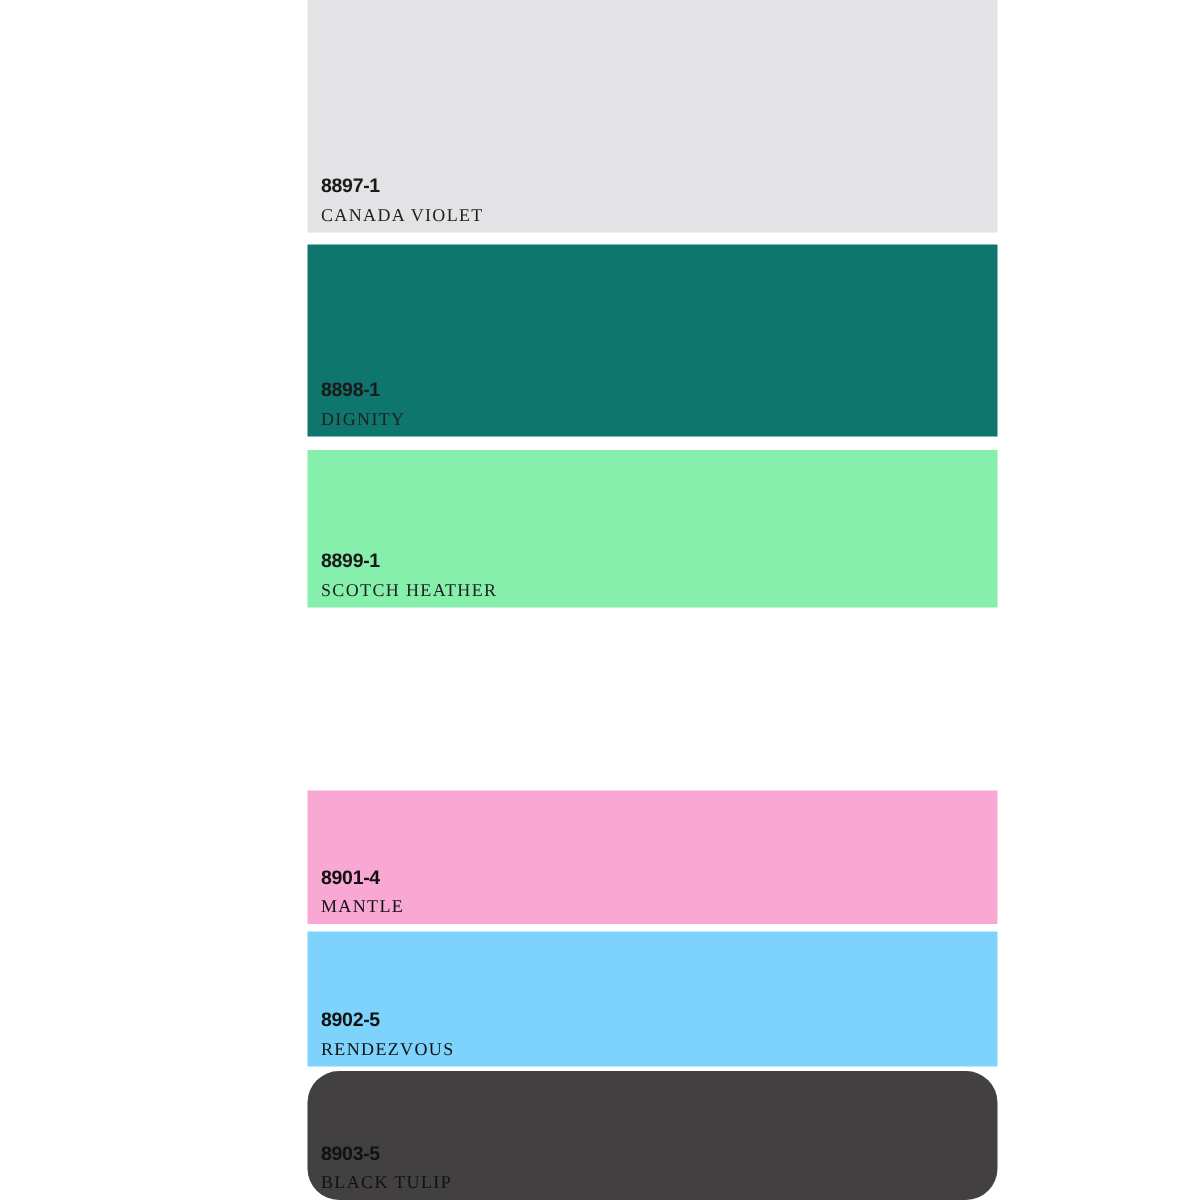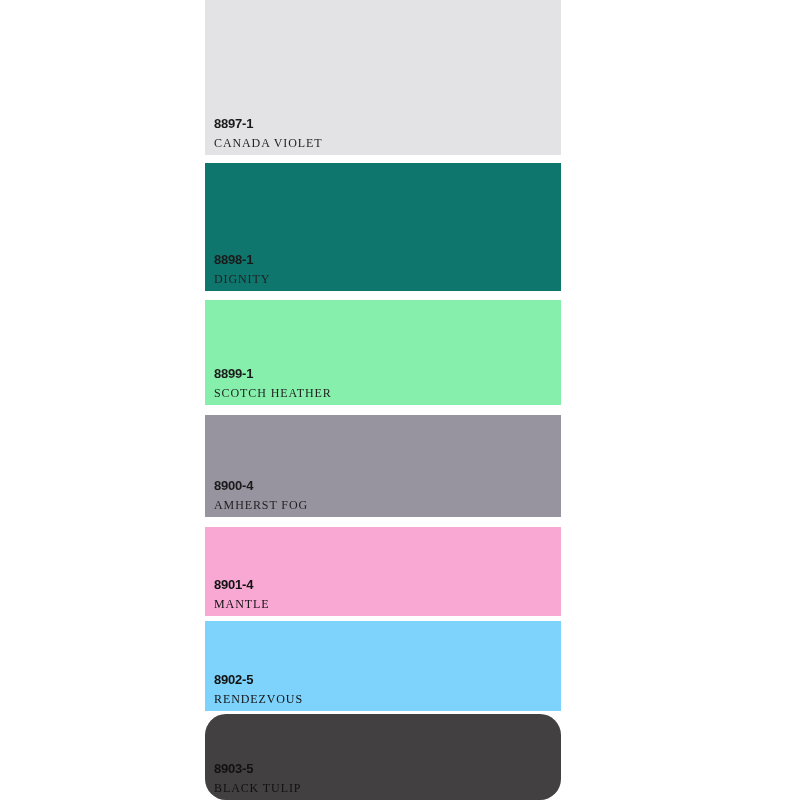--- a/index.html
+++ b/index.html
@@ -21,21 +21,21 @@
     position: absolute;
     left: 205px;
     top: 0;
     width: 400px;
     height: 800px;
   }
 
   .swatch {
     position: absolute;
     left: 0;
-    width: 356px;
+    width: 460px;
     box-sizing: border-box;
     overflow: hidden;
   }
 
   .swatch-labels {
     position: absolute;
     left: 9px;
     bottom: 6px;
     line-height: 1;
   }
@@ -82,26 +82,20 @@
         <span class="swatch-code">8898-1</span>
         <span class="swatch-name">DIGNITY</span>
       </div>
     </div>
     <div class="swatch" style="top: 300px; height: 105px; background: #86efac;">
       <div class="swatch-labels">
         <span class="swatch-code">8899-1</span>
         <span class="swatch-name">SCOTCH HEATHER</span>
       </div>
     </div>
-    <div class="swatch" style="top: 415px; height: 102px; background: rgb(151, 148, 159);">
-      <div class="swatch-labels">
-        <span class="swatch-code">8900-4</span>
-        <span class="swatch-name">AMHERST FOG</span>
-      </div>
-    </div>
     <div class="swatch dark" style="top: 527px; height: 89px; background: #f9a8d4;">
       <div class="swatch-labels">
         <span class="swatch-code">8901-4</span>
         <span class="swatch-name">MANTLE</span>
       </div>
     </div>
     <div class="swatch dark" style="top: 621px; height: 90px; background: #7dd3fc;">
       <div class="swatch-labels">
         <span class="swatch-code">8902-5</span>
         <span class="swatch-name">RENDEZVOUS</span>

